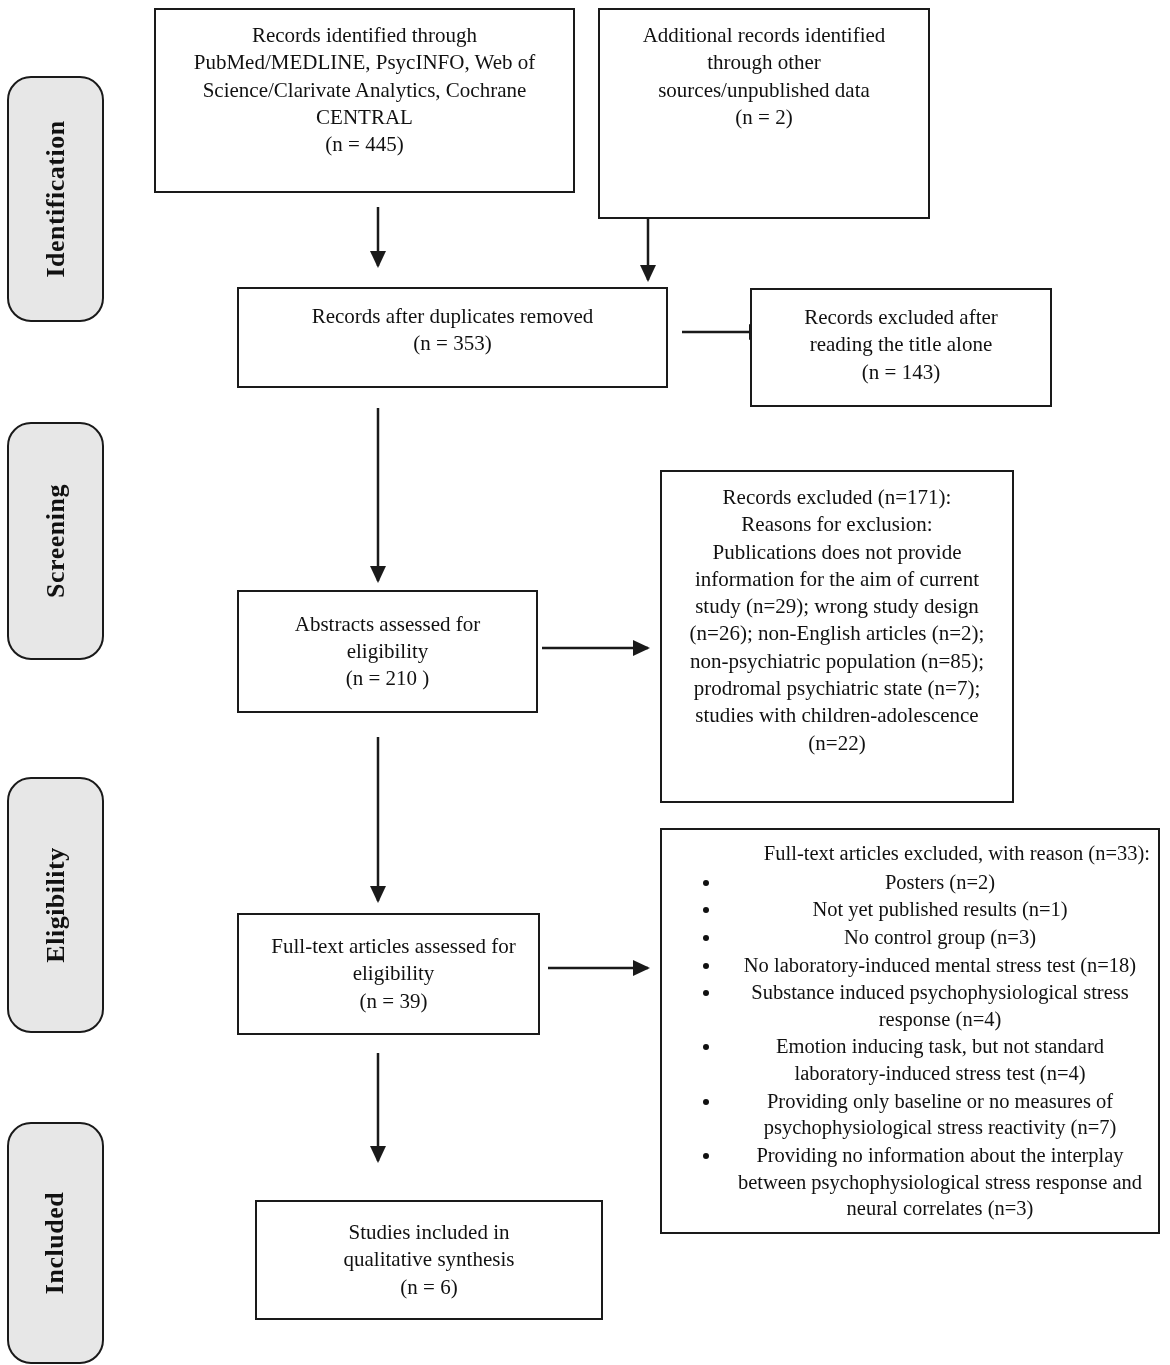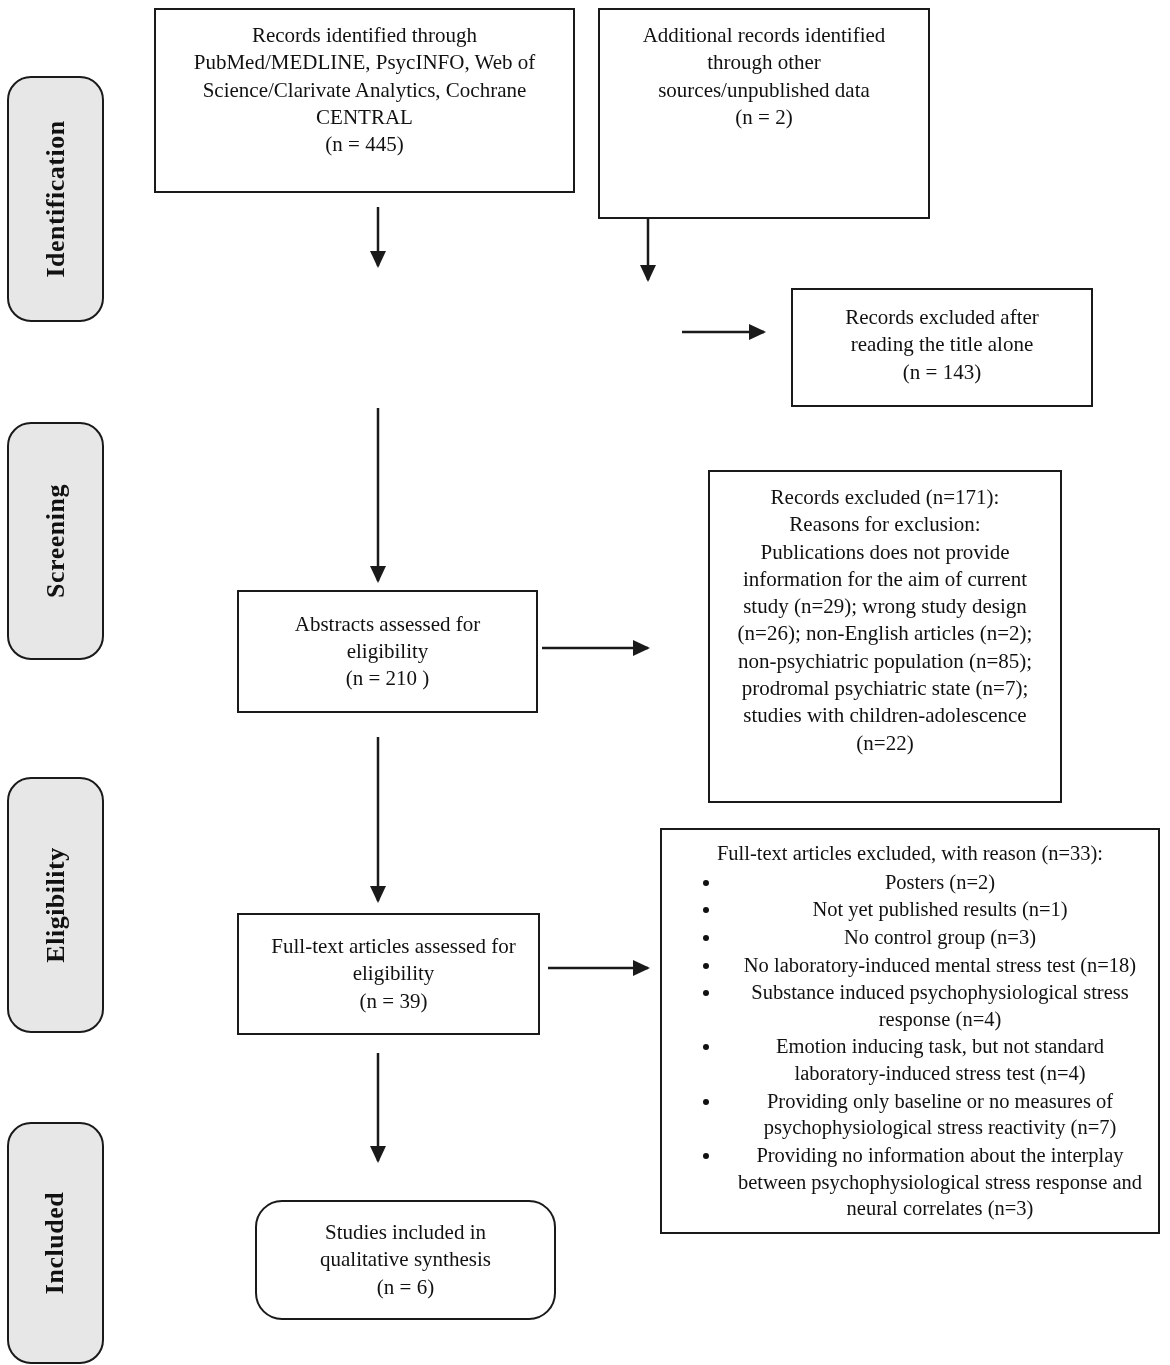--- a/index.html
+++ b/index.html
@@ -64,21 +64,21 @@
     align-items: flex-start;
     padding-top: 14px;
   }
   
   #box-fulltext-excluded {
     font-size: 20.5px;
     text-align: left;
     padding: 10px 8px 6px 8px;
   }
   #box-fulltext-excluded .list-header {
-    text-align: center;
+    text-align: right;
     white-space: nowrap;
     margin-bottom: 1px;
   }
   #box-fulltext-excluded ul {
     margin: 2px 0 0 0;
     padding: 0 4px 0 52px;
     list-style: disc outside;
   }
   #box-fulltext-excluded li {
     padding-left: 12px;
@@ -129,34 +129,38 @@
 (n = 445)</div>
   </div>
 
   <div class="box top" style="left:598px; top:8px; width:332px; height:211px;">
     <div class="box-text">Additional records identified
 through other
 sources/unpublished data
 (n = 2)</div>
   </div>
 
+  <div class="box center bias-top" style="left:237px; top:287px; width:431px; height:101px;">
+    <div class="box-text">Records after duplicates removed
+(n = 353)</div>
+  </div>
 
-  <div class="box center bias-top" style="left:791px; top:288px; width:302px; height:119px;">
+  <div class="box center bias-top" style="left:750px; top:288px; width:302px; height:119px;">
     <div class="box-text">Records excluded after
 reading the title alone
 (n = 143)</div>
   </div>
 
   <div class="box center" style="left:237px; top:590px; width:301px; height:123px;font-family:Liberation Serif, serif;">
     <div class="box-text">Abstracts assessed for
 eligibility
 (n = 210 )</div>
   </div>
 
-  <div class="box top" style="left:660px; top:470px; width:354px; height:333px;margin-left:48px;">
+  <div class="box top" style="left:660px; top:470px; width:354px; height:333px;">
     <div class="box-text">Records excluded (n=171):
 Reasons for exclusion:
 Publications does not provide
 information for the aim of current
 study (n=29); wrong study design
 (n=26); non-English articles (n=2);
 non-psychiatric population (n=85);
 prodromal psychiatric state (n=7);
 studies with children-adolescence
 (n=22)</div>
@@ -175,19 +179,19 @@
         <li>Not yet published results (n=1)</li>
         <li>No control group (n=3)</li>
         <li>No laboratory-induced mental stress test (n=18)</li>
         <li>Substance induced psychophysiological stress response (n=4)</li>
         <li>Emotion inducing task, but not standard laboratory-induced stress test (n=4)</li>
         <li>Providing only baseline or no measures of psychophysiological stress reactivity (n=7)</li>
         <li>Providing no information about the interplay between psychophysiological stress response and neural correlates (n=3)</li>
       </ul>
   </div>
 
-  <div class="box center" style="left:255px; top:1200px; width:301px; height:120px;border-radius:27px;">
+  <div class="box center" style="left:255px; top:1200px; width:348px; height:120px;">
     <div class="box-text">Studies included in
 qualitative synthesis
 (n = 6)</div>
   </div>
 
 </div>
 
 </body></html>

